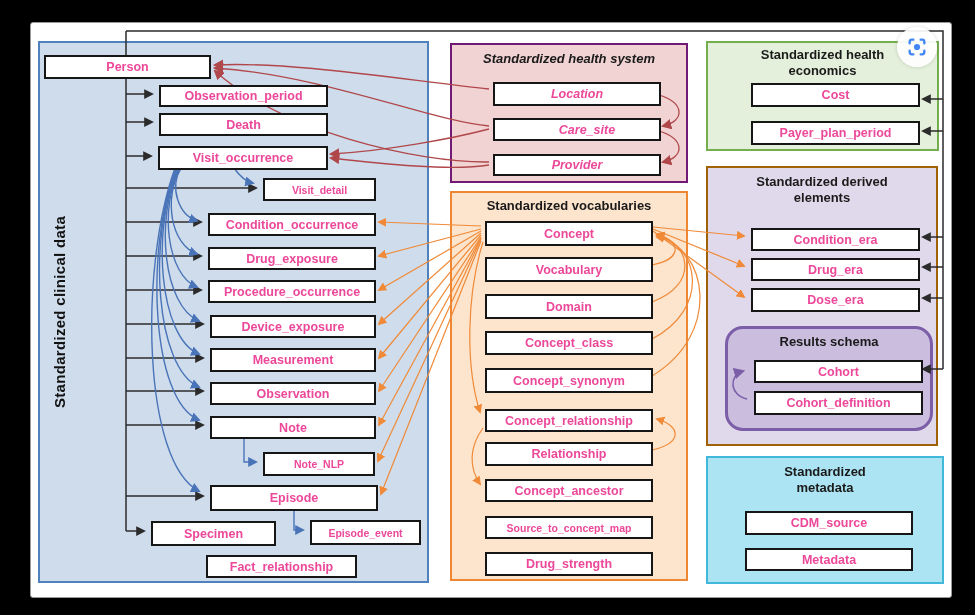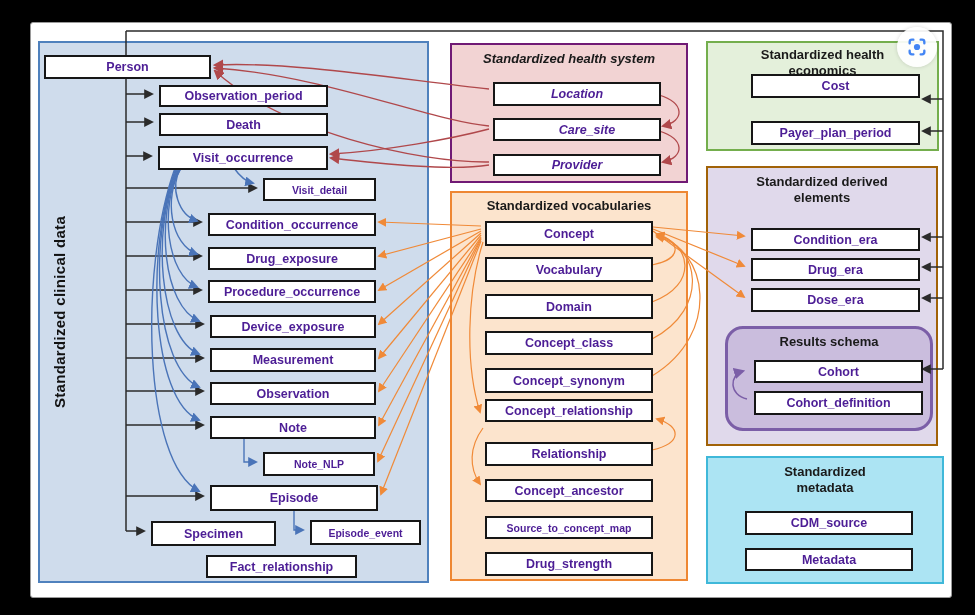--- a/index.html
+++ b/index.html
@@ -20,21 +20,21 @@
                border:3px solid #7b5ea7; border-radius:18px; }
   .p-meta { left:675px; top:433px; width:238px; height:128px; background:#ace4f3; border:2px solid #3fb8d9; }
 
   .vlabel { position:absolute; left:2px; top:0; bottom:0; width:34px; display:flex;
             align-items:center; justify-content:center;
             writing-mode:vertical-rl; transform:rotate(180deg);
             font-weight:bold; font-size:15px; color:#111; letter-spacing:0.3px; }
 
   .tbox { position:absolute; background:#fff; border:2px solid #161616; display:flex;
           align-items:center; justify-content:center; font-weight:bold; font-size:12.5px;
-          color:#4c1d95; white-space:nowrap; z-index:3; }
+          color:#ec4899; white-space:nowrap; z-index:3; }
   .tbox.small { font-size:10.5px; }
   .tbox.thick { border-width:2.5px; }
 
   #wires { position:absolute; left:0; top:0; width:922px; height:576px; z-index:2; pointer-events:none; }
 
   .lens { position:absolute; left:866px; top:4px; width:40px; height:40px; border-radius:50%;
           background:rgba(255,255,255,0.92); z-index:5; display:flex; align-items:center;
           justify-content:center; box-shadow:0 0 4px rgba(0,0,0,0.15); cursor:pointer; }
 </style>
 </head>
@@ -165,30 +165,30 @@
       <div class="tbox" style="left:41px;top:109px;width:168px;height:22px;">Provider</div>
     </div>
 
     <div class="panel p-vocab">
       <div class="panel-title" style="top:5px;">Standardized vocabularies</div>
       <div class="tbox" style="left:33px;top:28px;width:168px;height:25px;">Concept</div>
       <div class="tbox" style="left:33px;top:64px;width:168px;height:25px;">Vocabulary</div>
       <div class="tbox" style="left:33px;top:101px;width:168px;height:25px;">Domain</div>
       <div class="tbox" style="left:33px;top:138px;width:168px;height:24px;">Concept_class</div>
       <div class="tbox" style="left:33px;top:175px;width:168px;height:25px;">Concept_synonym</div>
-      <div class="tbox" style="left:33px;top:206px;width:168px;height:23px;">Concept_relationship</div>
+      <div class="tbox" style="left:33px;top:216px;width:168px;height:23px;">Concept_relationship</div>
       <div class="tbox" style="left:33px;top:249px;width:168px;height:24px;">Relationship</div>
       <div class="tbox" style="left:33px;top:286px;width:168px;height:23px;">Concept_ancestor</div>
       <div class="tbox small" style="left:33px;top:323px;width:168px;height:23px;">Source_to_concept_map</div>
       <div class="tbox" style="left:33px;top:359px;width:168px;height:24px;">Drug_strength</div>
     </div>
 
     <div class="panel p-econ">
       <div class="panel-title" style="top:4px;left:28px;right:28px;">Standardized health economics</div>
-      <div class="tbox" style="left:43px;top:31px;width:169px;height:24px;">Cost</div>
+      <div class="tbox" style="left:43px;top:40px;width:169px;height:24px;">Cost</div>
       <div class="tbox" style="left:43px;top:78px;width:169px;height:24px;">Payer_plan_period</div>
     </div>
 
     <div class="panel p-derived">
       <div class="panel-title" style="top:6px;left:35px;right:35px;">Standardized derived elements</div>
       <div class="tbox" style="left:43px;top:60px;width:169px;height:23px;">Condition_era</div>
       <div class="tbox" style="left:43px;top:90px;width:169px;height:23px;">Drug_era</div>
       <div class="tbox" style="left:43px;top:120px;width:169px;height:24px;">Dose_era</div>
       <div class="panel p-results">
         <div class="panel-title" style="top:5px;">Results schema</div>

